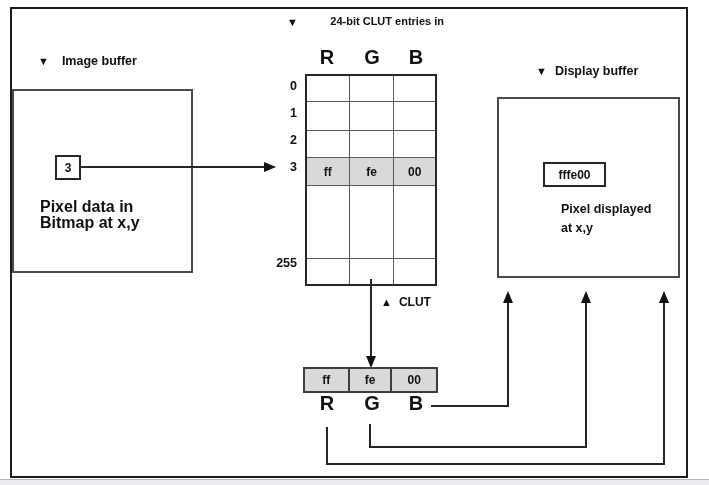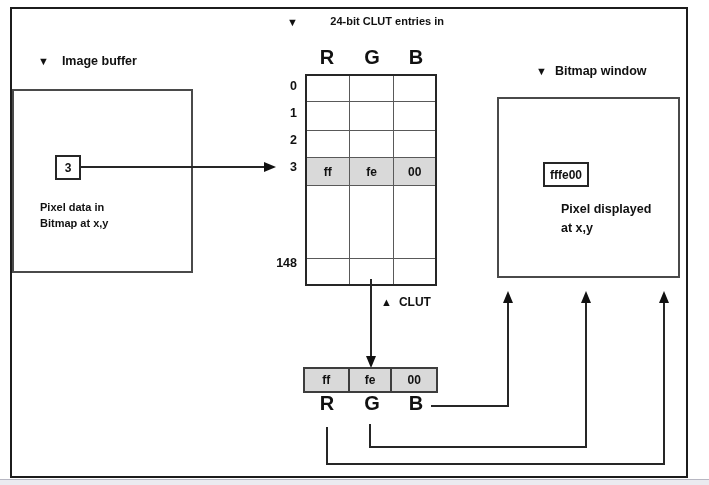--- a/index.html
+++ b/index.html
@@ -39,23 +39,23 @@
   .display-box {
     left: 497px; top: 97px; width: 183px; height: 181px;
     border: 2px solid #4a4a4a; box-sizing: border-box; background: #fff;
   }
   .value-box {
     border: 2px solid #262626; box-sizing: border-box; background: #fff;
     display: flex; align-items: center; justify-content: center;
     font-size: 12px;
   }
   .pixel3-box  { left: 55px;  top: 155px; width: 26px; height: 25px; }
-  .hex-box     { left: 543px; top: 162px; width: 46px; height: 25px; }
-
-  .caption { font-size: 11px; line-height: 16px; }
+  .hex-box     { left: 543px; top: 162px; width: 63px; height: 25px; }
+
+  .caption { font-size: 16px; line-height: 16px; }
   .caption-right { font-size: 12.5px; line-height: 19px; }
 
   
   .clut-title { left: 302px; top: 14px; width: 142px; text-align: right;
                 font-size: 11px; line-height: 15px; }
   .clut-title-tri { left: 287px; top: 17px; }
 
   
   .letter-row { left: 305px; width: 132px; display: flex; }
   .letter-row span { text-align: center; font-size: 20px; line-height: 22px; }
@@ -168,21 +168,21 @@
       <div class="tc"></div>
         <div class="tc"></div>
         <div class="tc"></div>
     </div>
   </div>
 
   <span class="abs row-label" style="left:263px; top:79px;">0</span>
   <span class="abs row-label" style="left:263px; top:106px;">1</span>
   <span class="abs row-label" style="left:263px; top:133px;">2</span>
   <span class="abs row-label" style="left:263px; top:160px;">3</span>
-  <span class="abs row-label" style="left:263px; top:256px;">148</span>
+  <span class="abs row-label" style="left:263px; top:256px;">255</span>
 
   <div class="abs ln" style="left:370px; top:279px; width:2px; height:79px;"></div>
   <div class="abs ah-down" style="left:366px; top:356px;"></div>
 
   <div class="abs sec-label" style="left:381px; top:295px; gap:7px; font-size:12px;">
     <span class="tri">▲</span>
     <span>CLUT</span>
   </div>
 
   <div class="abs rgb-strip">
@@ -205,21 +205,21 @@
   <div class="abs ln" style="left:585px; top:303px; width:2px; height:145px;"></div>
   <div class="abs ah-up" style="left:581px; top:291px;"></div>
 
   <div class="abs ln" style="left:326px; top:427px; width:2px; height:38px;"></div>
   <div class="abs ln" style="left:326px; top:463px; width:339px; height:2px;"></div>
   <div class="abs ln" style="left:663px; top:303px; width:2px; height:162px;"></div>
   <div class="abs ah-up" style="left:659px; top:291px;"></div>
 
   <div class="abs sec-label" style="left:536px; top:64px; gap:8px;">
     <span class="tri">▼</span>
-    <span>Bitmap window</span>
+    <span>Display buffer</span>
   </div>
   <div class="abs display-box"></div>
   <div class="abs value-box hex-box">
     <span>fffe00</span>
   </div>
   <div class="abs caption-right" style="left:528px; top:200px;margin-left:33px;">
     <div>Pixel displayed</div>
     <div>at x,y</div>
   </div>
 

